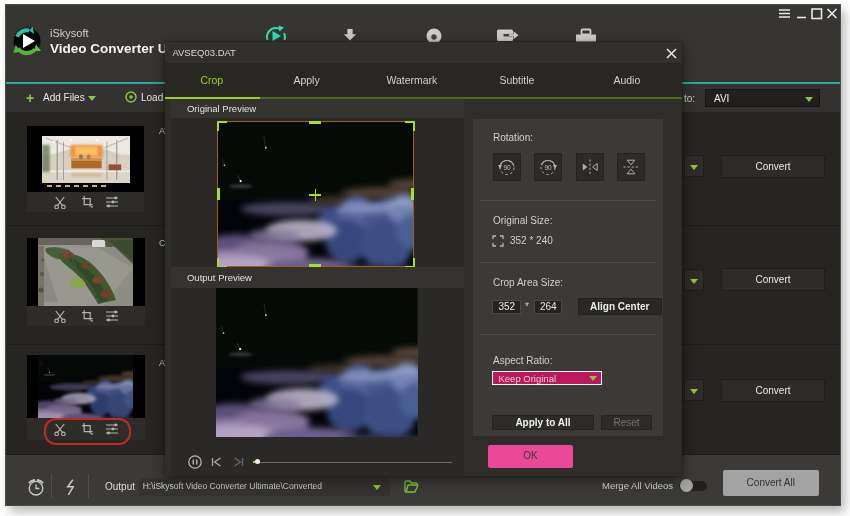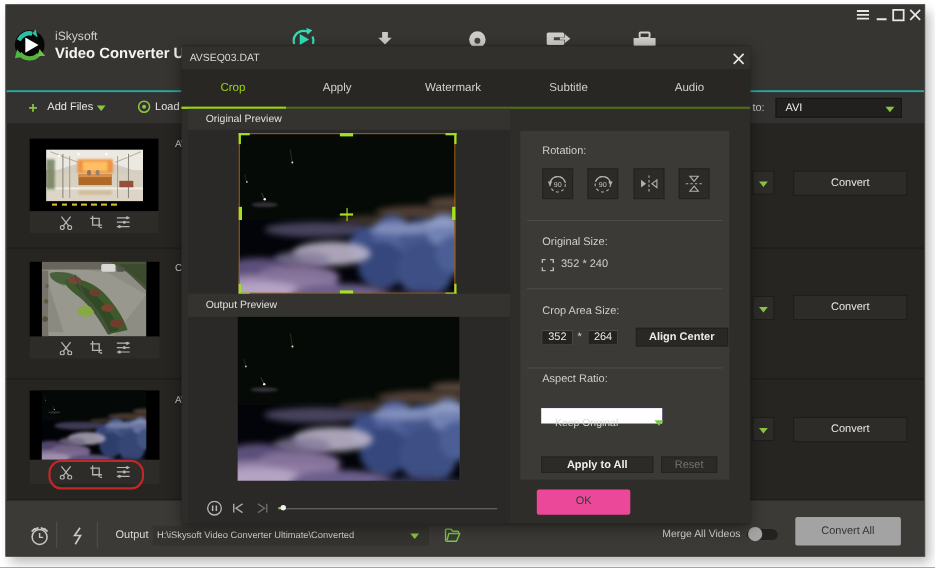--- a/index.html
+++ b/index.html
@@ -371,22 +371,22 @@
       <path d="M1 4 V1 h3 M8 1 h3 v3 M11 8 v3 h-3 M4 11 H1 V8" fill="none" stroke="#b8b8b6" stroke-width="1.3"></path>
     </svg>
     <div class="ab" style="left:37px;top:116px;color:#cfcfcd;font-size:10px">352 * 240</div>
     <div class="ab" style="left:6px;top:143.4px;width:178px;height:1px;background:#4b4a47"></div>
     <div class="ab" style="left:20px;top:158px;color:#cfcfcd;font-size:10px">Crop Area Size:</div>
     <div class="ab" style="left:19.5px;top:181px;width:28.5px;height:14px;background:#242320;border:1px solid #4a4944;box-sizing:border-box;color:#e8e8e6;font-size:10px;text-align:center;line-height:12px">352</div>
     <div class="ab" style="left:52px;top:182px;color:#cfcfcd;font-size:10px">*</div>
     <div class="ab" style="left:61px;top:181px;width:28.5px;height:14px;background:#242320;border:1px solid #4a4944;box-sizing:border-box;color:#e8e8e6;font-size:10px;text-align:center;line-height:12px">264</div>
     <div class="ab" style="left:105px;top:179px;width:83.6px;height:17px;background:#292825;border:1px solid #222120;box-sizing:border-box;color:#ececea;font-size:10px;font-weight:bold;text-align:center;line-height:15px">Align Center</div>
     <div class="ab" style="left:6px;top:215.3px;width:178px;height:1px;background:#4b4a47"></div>
-    <div class="ab" style="left:20px;top:220px;color:#cfcfcd;font-size:10px">Aspect Ratio:</div>
-    <div class="ab" style="left:19.5px;top:252.5px;width:110px;height:14px;background:#6d28d9;border:7px solid #ffffff;box-sizing:border-box">
+    <div class="ab" style="left:20px;top:236px;color:#cfcfcd;font-size:10px">Aspect Ratio:</div>
+    <div class="ab" style="left:19.5px;top:252.5px;width:110px;height:14px;background:#be185d;border:1px solid #ffffff;box-sizing:border-box">
       <div class="ab" style="left:5px;top:1px;color:#d8d8d6;font-size:9.5px">Keep Original</div>
       <div class="ab" style="left:96px;top:4px;border-left:4.5px solid transparent;border-right:4.5px solid transparent;border-top:5.5px solid #7ac943"></div>
     </div>
     <div class="ab" style="left:19px;top:296px;width:102px;height:15.5px;background:#2c2b28;border:1px solid #242321;box-sizing:border-box;color:#f0f0ee;font-size:10px;font-weight:bold;text-align:center;line-height:13.5px">Apply to All</div>
     <div class="ab" style="left:128px;top:296px;width:51px;height:15.5px;background:#2c2b28;border:1px solid #242321;box-sizing:border-box;color:#757472;font-size:10px;text-align:center;line-height:13.5px">Reset</div>
   </div>
 
   <div class="ab" style="left:322.2px;top:402.9px;width:85.9px;height:22.7px;background:#ec4899;border-radius:2px;color:#2e3d37;font-size:10px;text-align:center;line-height:22px">OK</div>
 </div>
 <style>.rb{width:28px;height:28px;background:#2c2b28;border:1px solid #242321;box-sizing:border-box}</style>

